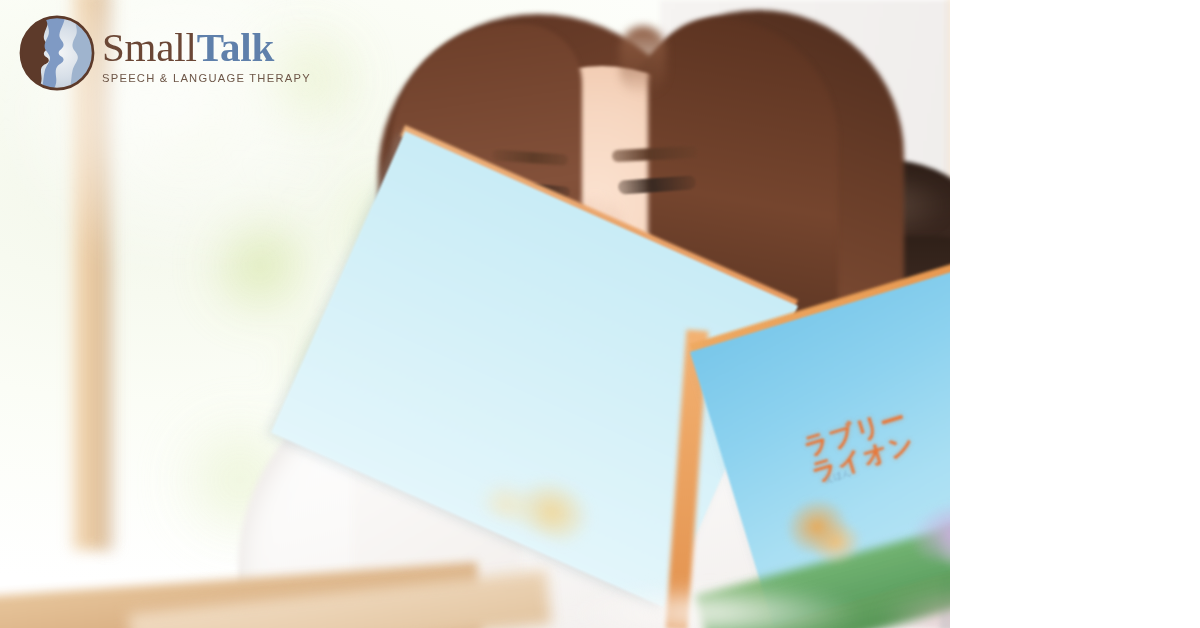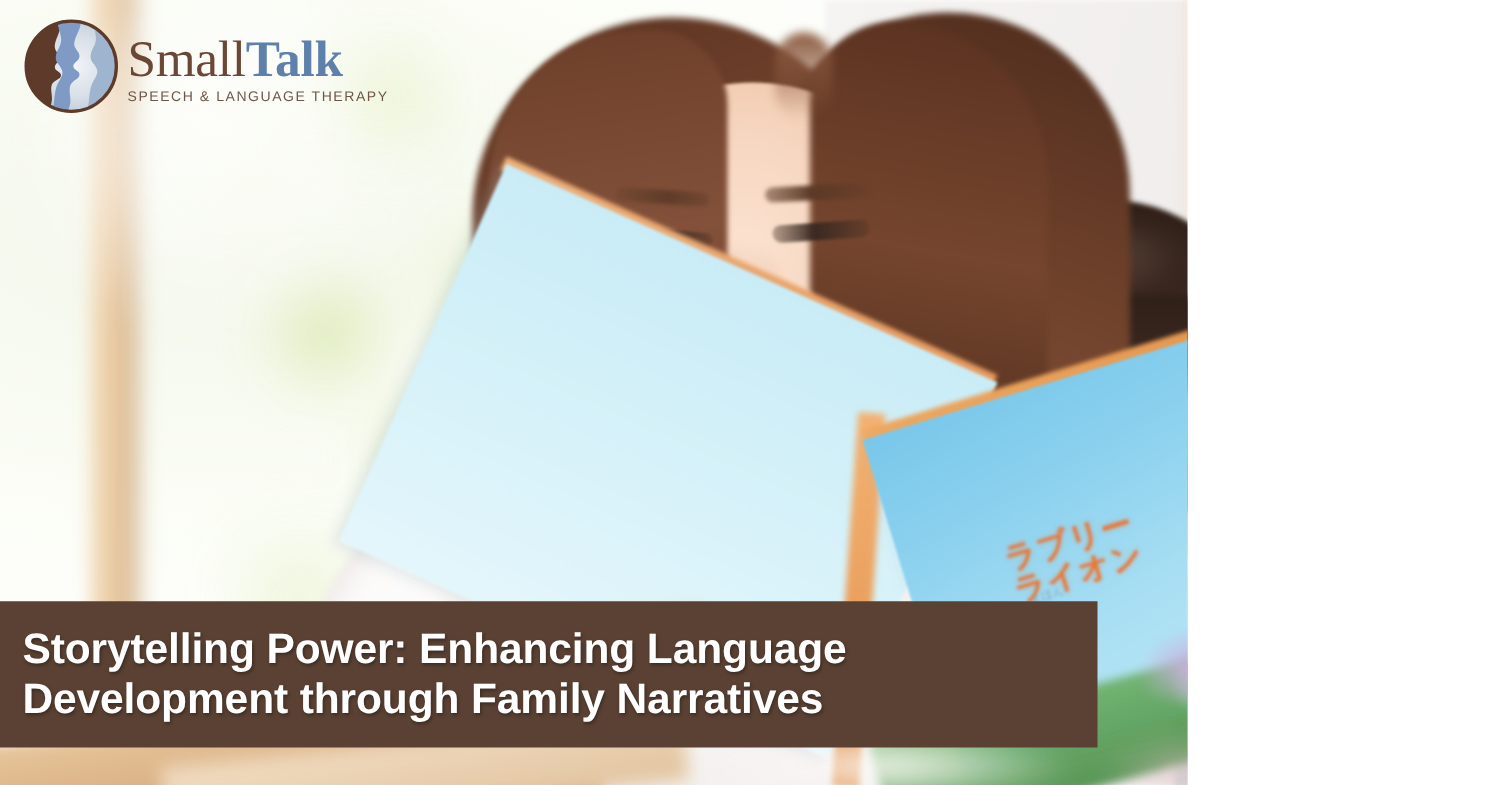--- a/index.html
+++ b/index.html
@@ -596,18 +596,14 @@
                  C70,32 75,29 74,21 C73,12 70,8 70,2 Z" fill="#9fb4ce"></path>
       </g>
       <circle cx="50" cy="50" r="44" fill="none" stroke="#5d3a2a" stroke-width="3.2"></circle>
     </svg>
     <div class="logo-text">
       <div class="logo-word"><span class="small">Small</span><span class="talk">Talk</span></div>
       <div class="logo-tag">SPEECH &amp; LANGUAGE THERAPY</div>
     </div>
   </div>
 
-  <div class="title-banner">
-    <div class="title-text">Storytelling Power: Enhancing Language
-Development through Family Narratives</div>
-  </div>
 
 </div>
 
 </body></html>

